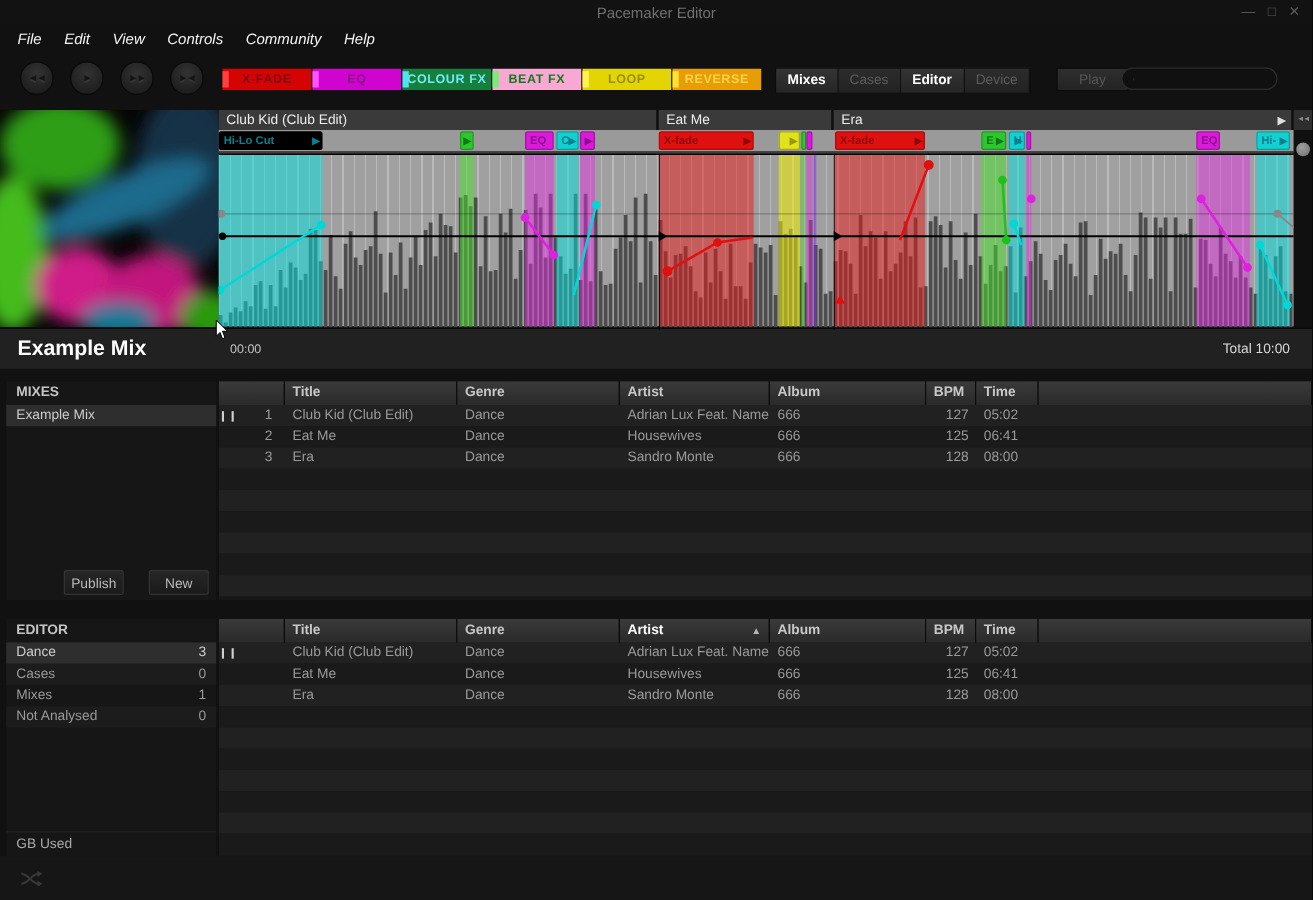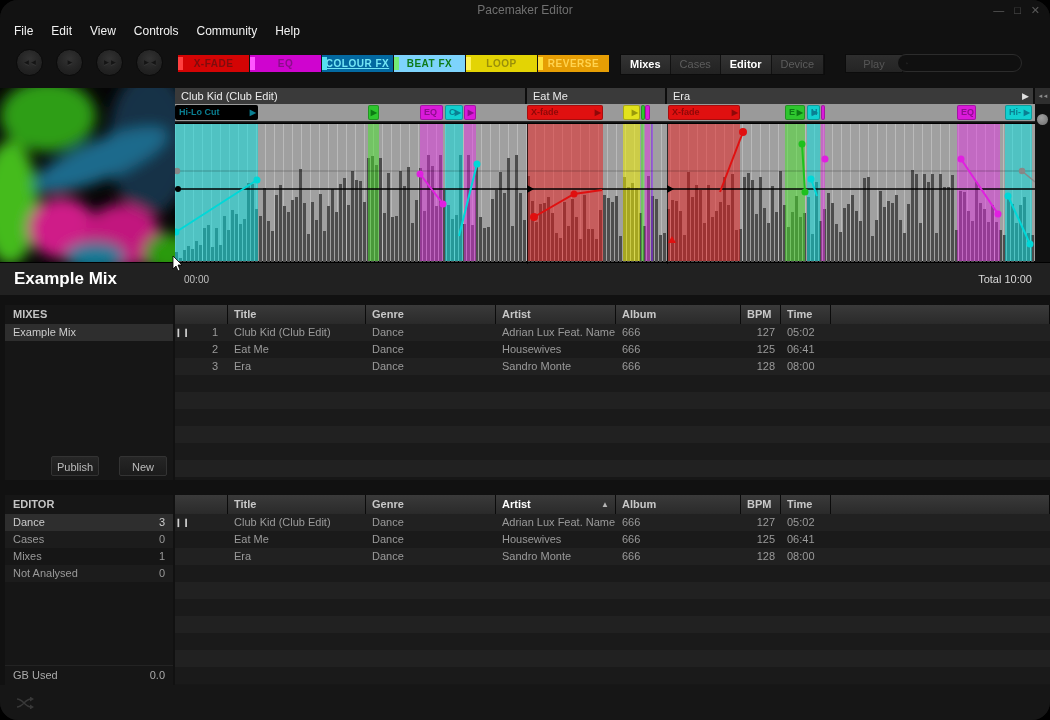--- a/index.html
+++ b/index.html
@@ -1,28 +1,28 @@
 <!DOCTYPE html>
 <html><head>
 <meta charset="utf-8">
 <style>
   * { margin:0; padding:0; box-sizing:border-box; }
   html,body { background:#000; }
   body { font-family:"Liberation Sans", sans-serif; }
-  .app { position:relative; width:1050px; height:720px; background:#111111; overflow:hidden;border-radius:18px; }
+  .app { position:relative; width:1050px; height:720px; background:#111111; overflow:hidden; }
 
   
   .titlebar { position:absolute; left:0; top:0; width:1050px; height:20px; background:#121212; }
   .win-title { position:absolute; left:0; right:0; top:3px; text-align:center; font-size:12px; color:#707070; }
   .win-controls { position:absolute; right:10px; top:4px; display:flex; gap:10px; }
   .win-btn { color:#5a5a5a; font-size:11px; line-height:12px; cursor:default; }
 
   
   .menubar { position:absolute; left:14px; top:20px; height:22px; display:flex; gap:18px; align-items:center; }
-  .menu-item { color:#f2f2f2; font-size:12px; }
+  .menu-item { color:#f2f2f2; font-size:12px;font-style:italic; }
 
   
   .toolbar { position:absolute; left:0; top:42px; width:1050px; height:46px; }
   .transport { position:absolute; left:16px; top:7px; display:flex; gap:13px; }
   .tbtn { width:27px; height:27px; border-radius:50%;
           background:radial-gradient(circle at 50% 35%, #333 0%, #222 60%, #1a1a1a 100%);
           border:1px solid #0a0a0a; color:#141414; font-size:8px; text-align:center; line-height:25px;
           text-shadow:0 1px 0 rgba(255,255,255,.06); letter-spacing:-1px; }
   .fxrow { position:absolute; left:178px; top:13px; display:flex; }
   .fx { position:relative; width:71px; height:17px; margin-right:1px; font-size:10px; font-weight:bold;
@@ -71,21 +71,21 @@
   .panel { position:absolute; left:5px; width:168px; background:#161616; }
   .panel-header { height:19px; font-size:11px; font-weight:bold; color:#c4c4c4; line-height:19px; padding-left:8px; }
   .prow { height:17px; display:flex; font-size:11px; color:#999; line-height:17px; padding:0 8px; }
   .prow.sel { background:#2e2e2e; color:#ccc; }
   .prow.alt { background:#1c1c1c; }
   .prow .pval { margin-left:auto; }
   .panel-btns { position:absolute; left:6px; right:6px; bottom:4px; display:flex; gap:20px;padding-left:40px; }
   .pbtn { flex:1; height:20px; font-size:11px; color:#bbb; text-align:center; line-height:20px;
           background:linear-gradient(#262626,#1b1b1b); border:1px solid #333; border-radius:2px; }
   .panel-footer { position:absolute; left:0; right:0; bottom:2px; height:18px; display:flex; font-size:11px;
-                  color:#aaa; line-height:18px; padding:0 8px; border-top:1px solid #232323; }
+                  color:#aaa; line-height:18px; padding:0 8px; border-top:1px solid #232323;flex-direction:column; }
   .panel-footer .pval { margin-left:auto; }
 
   
   .dtable { position:absolute; left:175px; width:875px; overflow:hidden; background:#171717; }
   .trow { display:grid; grid-template-columns:53px 138px 130px 120px 125px 40px 50px 1fr; height:17px;
           font-size:11px; color:#9a9a9a; line-height:17px; }
   .trow.head { height:19px; line-height:19px; font-weight:bold; color:#c8c8c8; }
   .trow.head > div { background:linear-gradient(#3a3a3a,#2a2a2a); border-right:1px solid #0b0b0b; padding:0 6px; position:relative; }
   .trow.head > div.sorted { color:#fff; }
   .trow.head .sortarrow { position:absolute; right:6px; top:0; font-size:8px; color:#b5b5b5; }
@@ -127,22 +127,22 @@
   <div class="toolbar">
     <div class="transport">
         <div class="tbtn">◄◄</div>
         <div class="tbtn">►</div>
         <div class="tbtn">►►</div>
         <div class="tbtn">►◄</div>
       </div>
     <div class="fxrow">
         <div class="fx" style="background: rgb(212, 4, 4); color: rgb(125, 13, 13);">X-FADE<div class="notch" style="background: rgb(255, 64, 64);"></div></div>
         <div class="fx" style="background: rgb(207, 4, 207); color: rgb(138, 14, 138);">EQ<div class="notch" style="background: rgb(255, 85, 255);"></div></div>
-        <div class="fx" style="background: #0369a1; color: rgb(116, 230, 245); text-decoration: underline;">COLOUR FX<div class="notch" style="background: rgb(85, 224, 240);"></div></div>
-        <div class="fx" style="background: #7dd3fc; color: rgb(14, 122, 26);">BEAT FX<div class="notch" style="background: rgb(116, 238, 116);"></div></div>
+        <div class="fx" style="background: #15803d; color: rgb(116, 230, 245);">COLOUR FX<div class="notch" style="background: rgb(85, 224, 240);"></div></div>
+        <div class="fx" style="background: #f9a8d4; color: rgb(14, 122, 26);">BEAT FX<div class="notch" style="background: rgb(116, 238, 116);"></div></div>
         <div class="fx" style="background: rgb(227, 212, 4); color: rgb(153, 143, 10);">LOOP<div class="notch" style="background: rgb(255, 242, 85);"></div></div>
         <div class="fx" style="background: rgb(230, 158, 4); color: rgb(255, 211, 79);">REVERSE<div class="notch" style="background: rgb(255, 225, 58);"></div></div>
       </div>
     <div class="viewtabs">
         <div class="vtab active">Mixes</div>
         <div class="vtab">Cases</div>
         <div class="vtab active">Editor</div>
         <div class="vtab">Device</div>
       </div>
     <div class="playbtn">Play</div>

